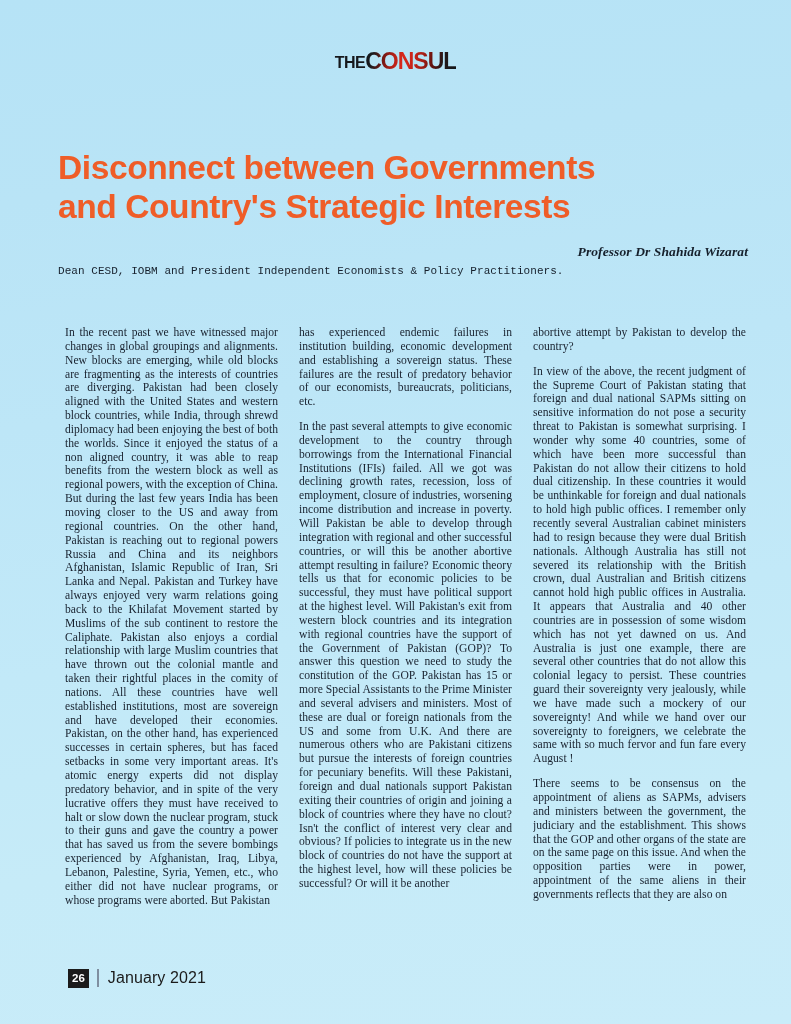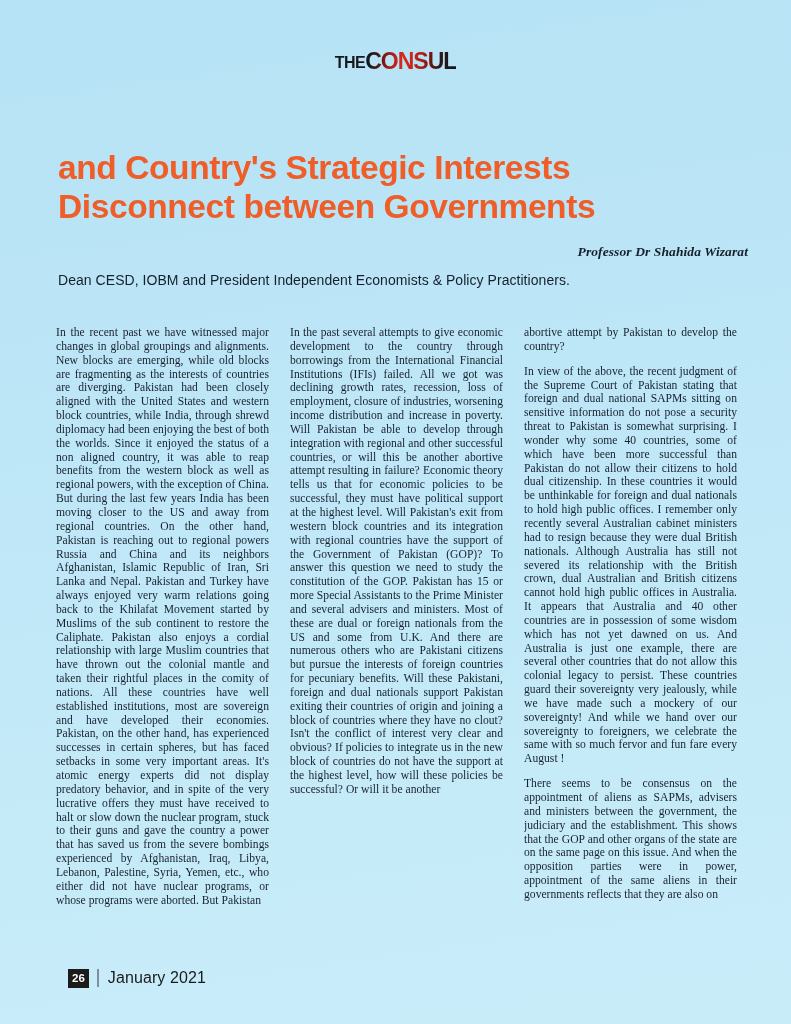--- a/index.html
+++ b/index.html
@@ -98,33 +98,33 @@
     font-family: "Liberation Serif", serif;
     font-weight: bold;
     font-style: italic;
     font-size: 13.5px;
     line-height: 17px;
     color: #16202c;
     letter-spacing: 0.1px;
     text-align: right;
   }
   .byline .affil {
-    font-family: Liberation Sans, sans-serif;
-    font-size: 14px;
+    font-family: Liberation Mono, monospace;
+    font-size: 11px;
     line-height: 21px;
     color: #16202c;
-    margin-top: 10px;
+    margin-top: 1px;
     letter-spacing: 0.05px;
   }
 
   
   .columns {
     position: absolute;
     top: 326px;
-    left: 56px;
+    left: 65px;
     width: 682px;
     height: 618px;
     display: flex;
     gap: 21px;
   }
   .col {
     width: 213px;
     height: 618px;
     overflow: hidden;
   }
@@ -180,34 +180,35 @@
 </head>
 <body>
 
 <div class="page">
 
   <div class="masthead">
     <span class="mh-the">THE</span><span class="mh-consul">CONSUL</span>
   </div>
 
   <h1 class="headline">
+    <span class="hl-line">Disconnect between Governments</span>
     <span class="hl-line">and Country's Strategic Interests</span>
-    <span class="hl-line">Disconnect between Governments</span>
   </h1>
 
   <div class="byline">
     <div class="author">Professor Dr Shahida Wizarat</div>
     <div class="affil">Dean CESD, IOBM and President Independent Economists &amp; Policy  Practitioners.</div>
   </div>
 
   <div class="columns">
     <div class="col">
       <p>In the recent past we have witnessed major changes in global groupings and alignments. New blocks are  emerging, while old blocks are fragmenting as the interests of countries are diverging. Pakistan had been closely aligned with the United States and western block countries, while India, through shrewd diplomacy had been enjoying the best of both the worlds.  Since it enjoyed the status of a non aligned country, it was able to reap benefits from the western block as well as regional powers, with the exception of China. But during the last few years India has been moving closer to the US and away from regional countries. On the other hand, Pakistan is reaching out to regional powers Russia and China and its neighbors Afghanistan, Islamic Republic of Iran, Sri Lanka and Nepal. Pakistan and Turkey have always enjoyed very warm relations going back to the  Khilafat Movement started by Muslims of the sub continent to restore the Caliphate. Pakistan also enjoys a cordial relationship with large Muslim countries that have thrown out the colonial mantle and taken their rightful places in the comity of nations. All these countries have well established institutions, most are sovereign and have developed their economies. Pakistan, on the other hand, has experienced successes in certain spheres, but has faced setbacks in some very important areas. It's atomic energy experts did not display predatory behavior, and in spite of the very lucrative offers they must have received to halt or slow down the nuclear program, stuck to their guns and gave the country a power that has saved us from the severe bombings experienced by Afghanistan, Iraq, Libya, Lebanon, Palestine, Syria, Yemen, etc., who either did not have nuclear programs, or whose programs were aborted. But Pakistan</p>
     </div>
     <div class="col">
+      <p>has experienced endemic failures in institution building, economic development and establishing a sovereign status. These failures are the result of predatory behavior of our economists, bureaucrats, politicians, etc.</p>
       <p>In the past several attempts to give economic development to the country through borrowings from the International Financial Institutions (IFIs) failed. All we got was declining growth rates, recession, loss of employment, closure of industries, worsening income distribution and increase in poverty. Will Pakistan be able to develop through integration with regional and other successful countries, or will this be another abortive attempt resulting in failure? Economic theory tells us that for economic policies to be successful, they must have political support at the highest level. Will Pakistan's exit from western block countries and its integration with regional  countries have the support of the Government of Pakistan (GOP)? To answer this question we need to study the constitution of the GOP. Pakistan has 15 or more Special Assistants to the Prime Minister and several advisers and ministers. Most of these are dual or foreign nationals from the US and some from U.K. And there are numerous others who are Pakistani citizens but pursue the interests of foreign countries for pecuniary benefits. Will these Pakistani, foreign and dual nationals support Pakistan exiting their countries of origin and joining a block of countries where they have no clout? Isn't the conflict of interest very clear and obvious? If policies to integrate us in the new block of countries do not have the support at the highest level, how will these policies be successful? Or will it be another</p>
     </div>
     <div class="col">
       <p>abortive attempt by Pakistan to develop the country?</p>
       <p>In view of the above, the recent judgment of the Supreme Court of Pakistan stating that foreign and dual national SAPMs sitting on sensitive information do not pose a security threat to Pakistan is somewhat surprising. I wonder why some 40 countries, some of which have been more successful than Pakistan do not allow their citizens to hold dual citizenship. In these countries it would be unthinkable for foreign and dual nationals to hold high public offices. I remember only recently several Australian cabinet ministers had to resign because they were dual British nationals. Although Australia has still not severed its relationship with the British crown, dual Australian and British citizens cannot hold high public offices in Australia. It appears that Australia and 40 other countries are in possession of some wisdom which has not yet dawned on us. And Australia is just one example, there are several other countries that do not allow this colonial legacy to persist. These countries guard their sovereignty very jealously, while we have made such a mockery of our sovereignty! And while we hand over our sovereignty to foreigners, we celebrate the same with so much fervor and fun fare every August !</p>
       <p>There seems to be consensus on the appointment of aliens as SAPMs, advisers and ministers between the government, the judiciary and the establishment. This shows that the GOP and other organs of the state are on the same page on this issue. And when the opposition parties were in power, appointment of the same aliens in their governments reflects that they are also on</p>
     </div>
   </div>
 
   <div class="footer">

